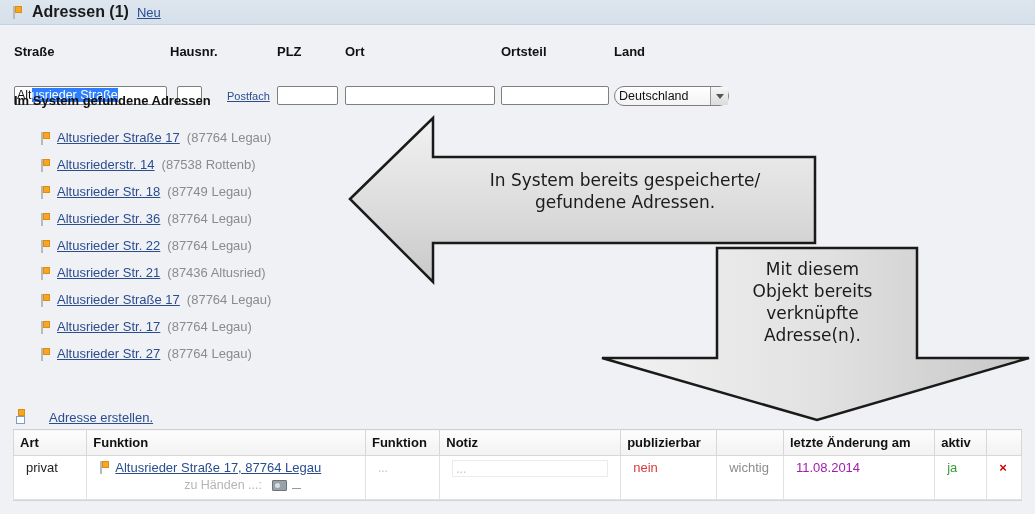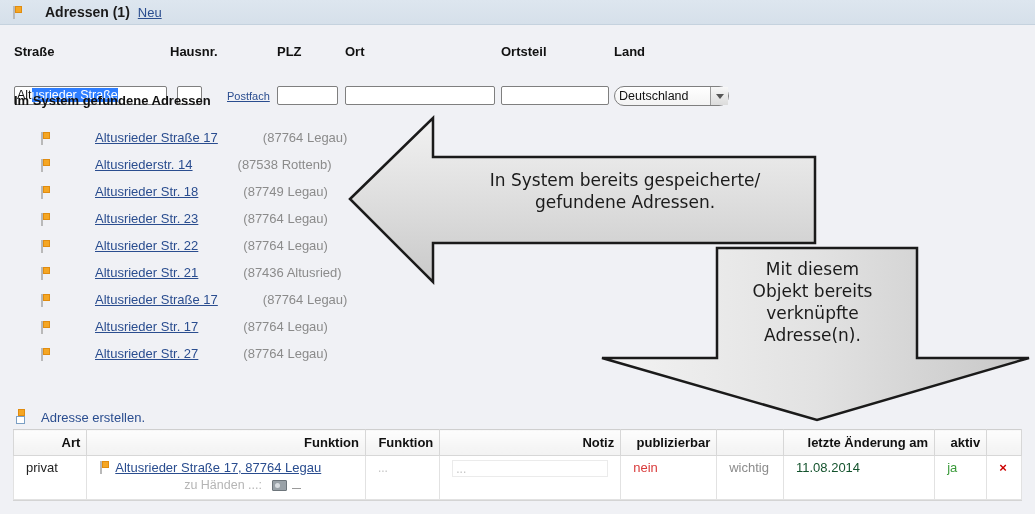--- a/index.html
+++ b/index.html
@@ -20,23 +20,23 @@
     height: 25px;
     background: linear-gradient(to bottom, #dde6ef 0%, #d6e0ea 100%);
     border-bottom: 1px solid #c5d2de;
     display: flex;
     align-items: center;
     padding-left: 12px;
     box-sizing: border-box;
   }
   #panel-header .title {
     font-weight: bold;
-    font-size: 14px;
+    font-size: 16px;
     color: #1a1a1a;
-    margin-left: 22px;
+    margin-left: 9px;
   }
   #panel-header .newlink {
     margin-left: 8px;
     font-size: 13px;
     color: #2a4d8f;
     text-decoration: underline;
     cursor: pointer;
   }
 
   
@@ -181,21 +181,20 @@
   
   #address-list {
     position: absolute;
     left: 40px; top: 124px;
     width: 320px;
   }
   .addr-item {
     display: flex;
     align-items: center;
     height: 27px;
-    gap: 38px;
   }
   .addr-item .lnk {
     margin-left: 6px;
     color: #2a4d8f;
     text-decoration: underline;
     font-size: 13px;
     cursor: pointer;
     white-space: nowrap;
   }
   .addr-item .plz {
@@ -206,42 +205,43 @@
   }
 
   
   #create-link-row {
     position: absolute;
     left: 16px; top: 409px;
     display: flex;
     align-items: center;
   }
   #create-link-row .lnk {
-    margin-left: 12px;
+    margin-left: 20px;
     color: #2a4d8f;
+    text-decoration: underline;
     font-size: 13px;
     cursor: pointer;
   }
 
   
   #linked-table {
     position: absolute;
     left: 13px; top: 429px;
     width: 1009px;
     border-collapse: collapse;
     background: #fff;
     font-size: 13px;
     box-shadow: 0 1px 0 #d4d4d4;
   }
   #linked-table th {
     background: linear-gradient(to bottom,#fdfdfd,#f2f2f2);
     border: 1px solid #d7d7d7;
     border-top: 1px solid #cfcfcf;
     font-weight: bold;
-    text-align: right;
+    text-align: left;
     padding: 3px 6px;
     font-size: 13px;
     color: #111;
     height: 19px;
     white-space: nowrap;
   }
   #linked-table td {
     border: 1px solid #e2e2e2;
     padding: 4px 12px;
     vertical-align: top;
@@ -264,21 +264,21 @@
     background: #fff;
     height: 17px;
     padding: 1px 3px;
     color: #c2c2c2;
     font-size: 12px;
     box-sizing: border-box;
   }
   .val-nein { color: #d93a3a; }
   .val-ja   { color: #3a9a3a; }
   .val-wichtig { color: #8b8b8b; }
-  .val-date { color: #14532d; }
+  .val-date { color: #a21caf; }
   .del-x {
     color: #cc0000;
     font-weight: bold;
     font-size: 13px;
     cursor: pointer;
   }
   .addr-cell-line1 {
     display: flex;
     align-items: flex-start;
   }
@@ -401,21 +401,21 @@
       <span class="lnk">Altusriederstr. 14</span>
       <span class="plz">(87538 Rottenb)</span>
     </div>
     <div class="addr-item">
       <span class="flag-icon"></span>
       <span class="lnk">Altusrieder Str. 18</span>
       <span class="plz">(87749 Legau)</span>
     </div>
     <div class="addr-item">
       <span class="flag-icon"></span>
-      <span class="lnk">Altusrieder Str. 23</span>
+      <span class="lnk">Altusrieder Str. 36</span>
       <span class="plz">(87764 Legau)</span>
     </div>
     <div class="addr-item">
       <span class="flag-icon"></span>
       <span class="lnk">Altusrieder Str. 22</span>
       <span class="plz">(87764 Legau)</span>
     </div>
     <div class="addr-item">
       <span class="flag-icon"></span>
       <span class="lnk">Altusrieder Str. 21</span>

